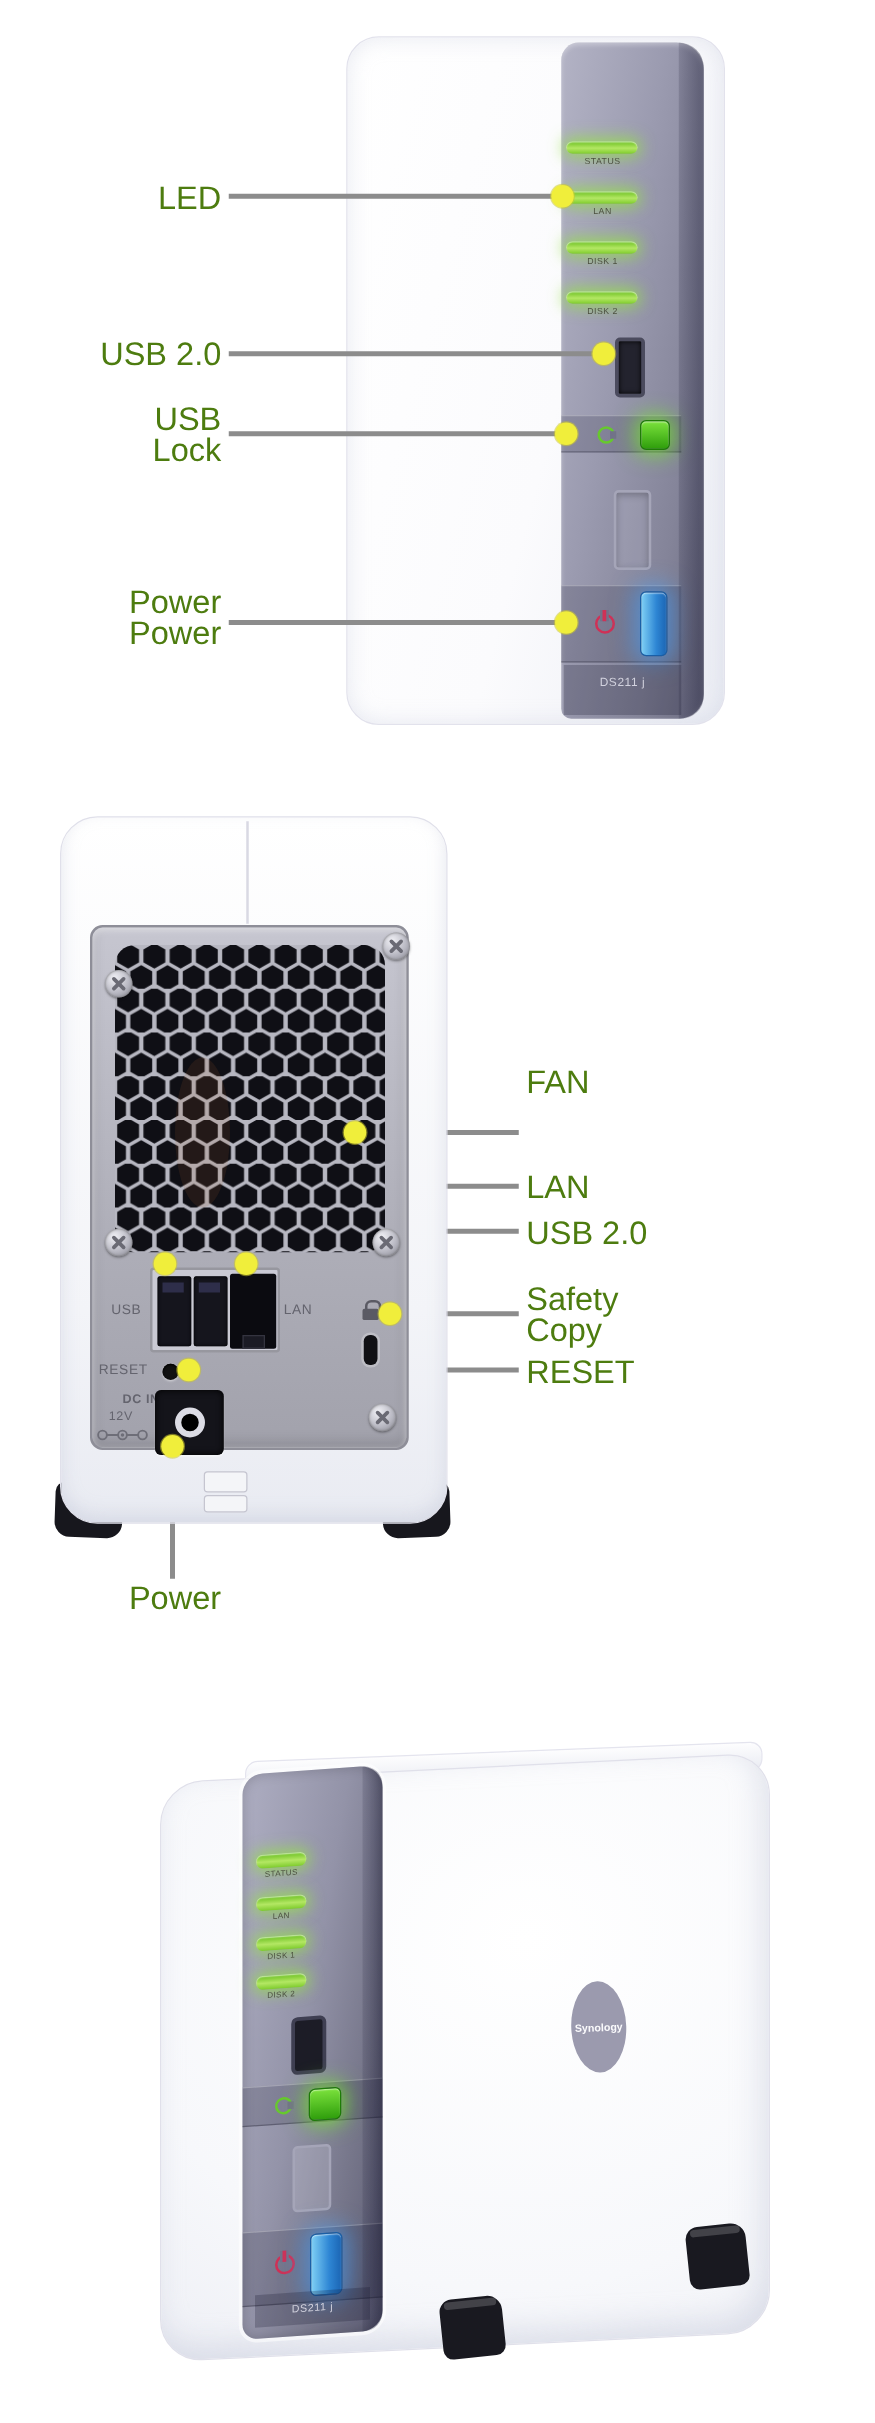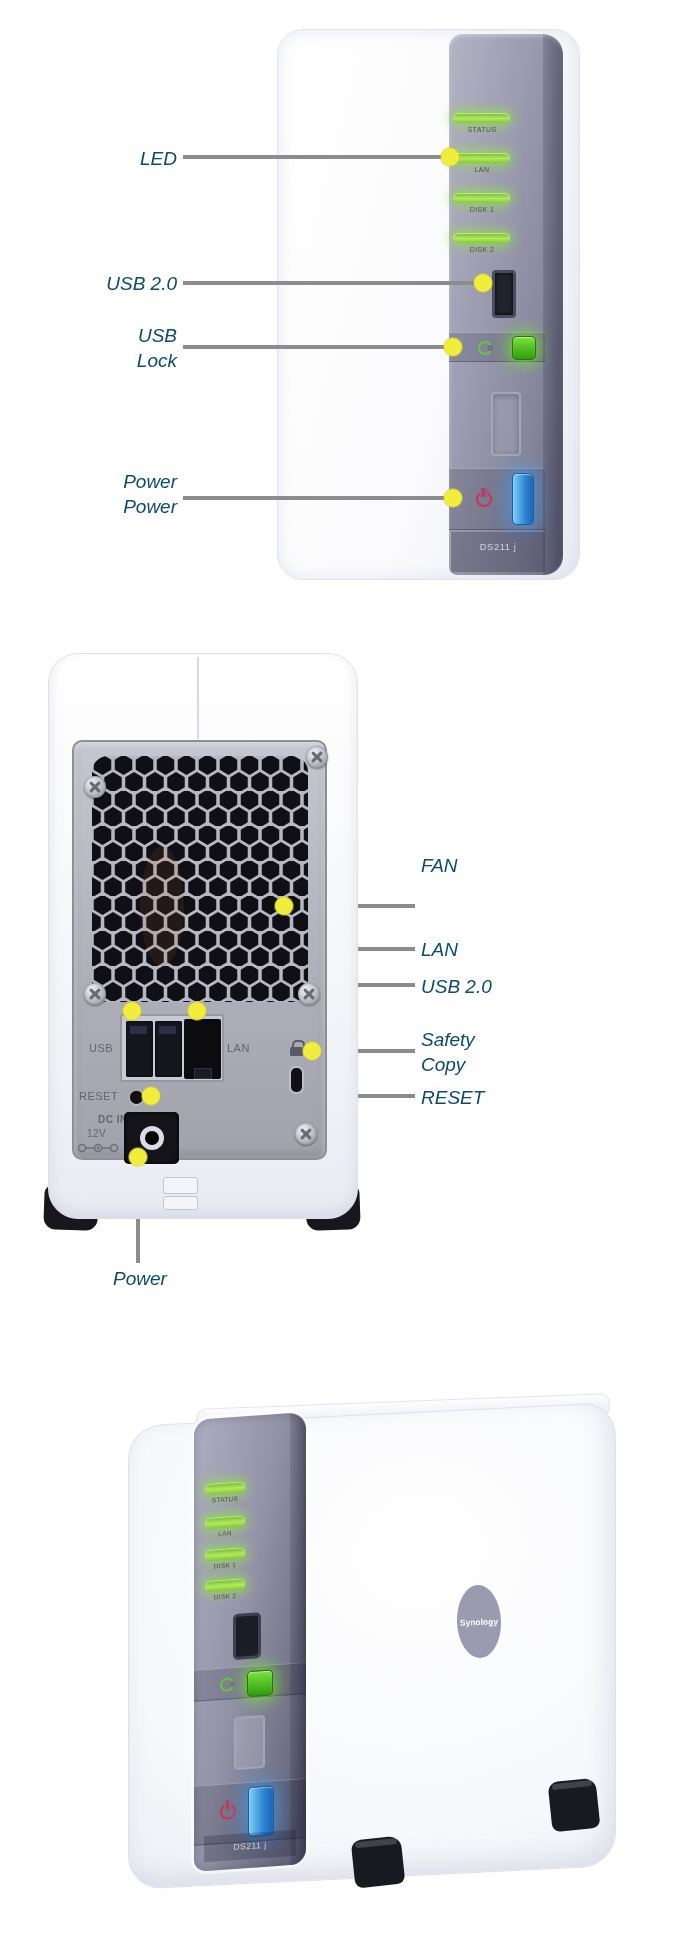--- a/index.html
+++ b/index.html
@@ -2,21 +2,21 @@
 <html><head>
 <meta charset="utf-8">
 <style>
   html,body{margin:0;padding:0;background:#fff;}
   .canvas{position:relative;width:700px;height:1938px;background:#ffffff;overflow:hidden;
           font-family:"Liberation Sans",sans-serif;}
   .canvas *{box-sizing:border-box;}
   .abs{position:absolute;}
 
   
-  .co-label{position:absolute;font-size:19px;line-height:25px;color:#0c4a6e;white-space:nowrap;font-style:italic;}
+  .co-label{position:absolute;font-size:26px;line-height:25px;color:#4d7c0f;white-space:nowrap;}
   .co-right{right:523px;text-align:right;}
   .co-left{left:421px;text-align:left;}
   .co-center{text-align:center;}
   .lead{position:absolute;height:4px;background:#8c8c8c;}
   .leadv{position:absolute;width:4px;background:#8c8c8c;}
   .dot{position:absolute;width:18px;height:18px;border-radius:50%;background:#f0ee3b;
        box-shadow:0 0 0 1px rgba(205,200,45,.55);z-index:6;}
 
   
   .ledbar{position:absolute;border-radius:5px;

